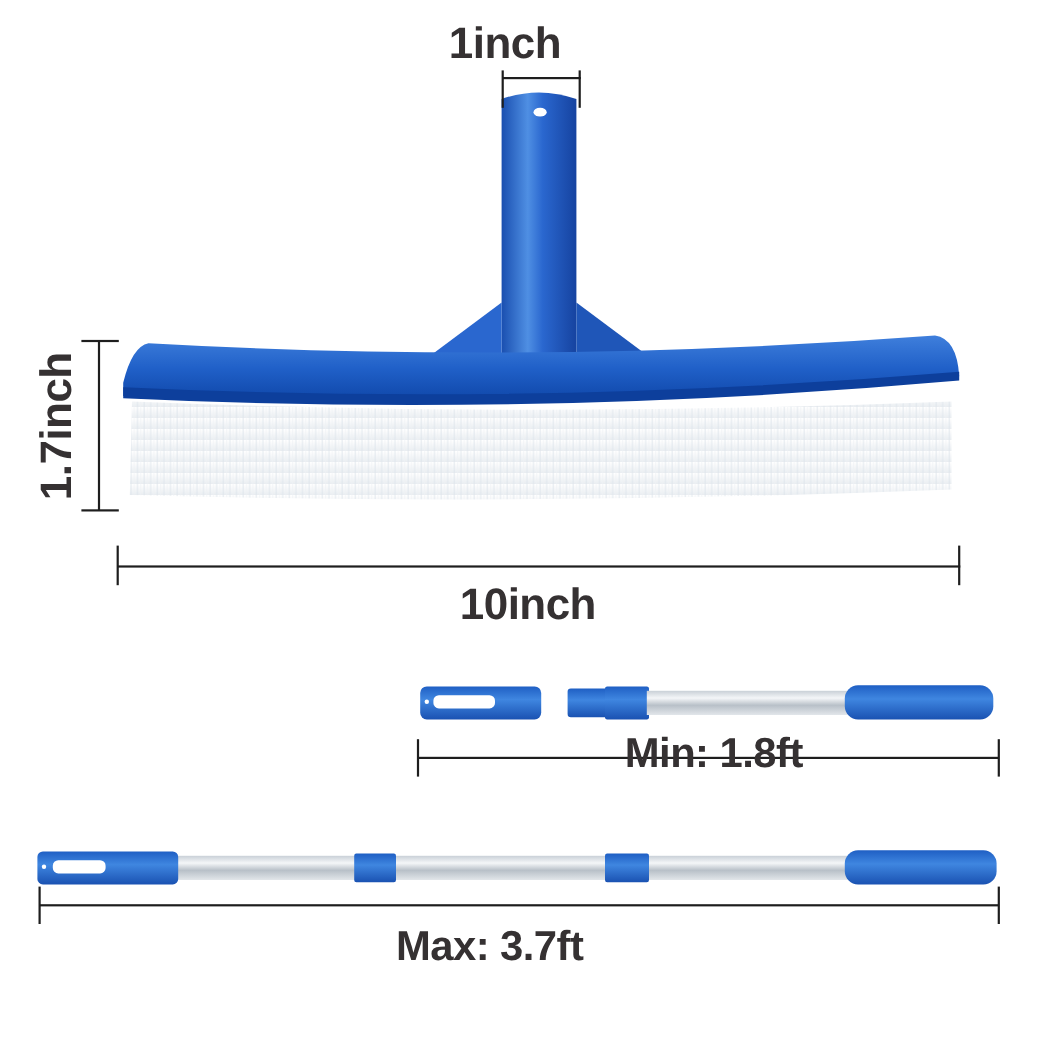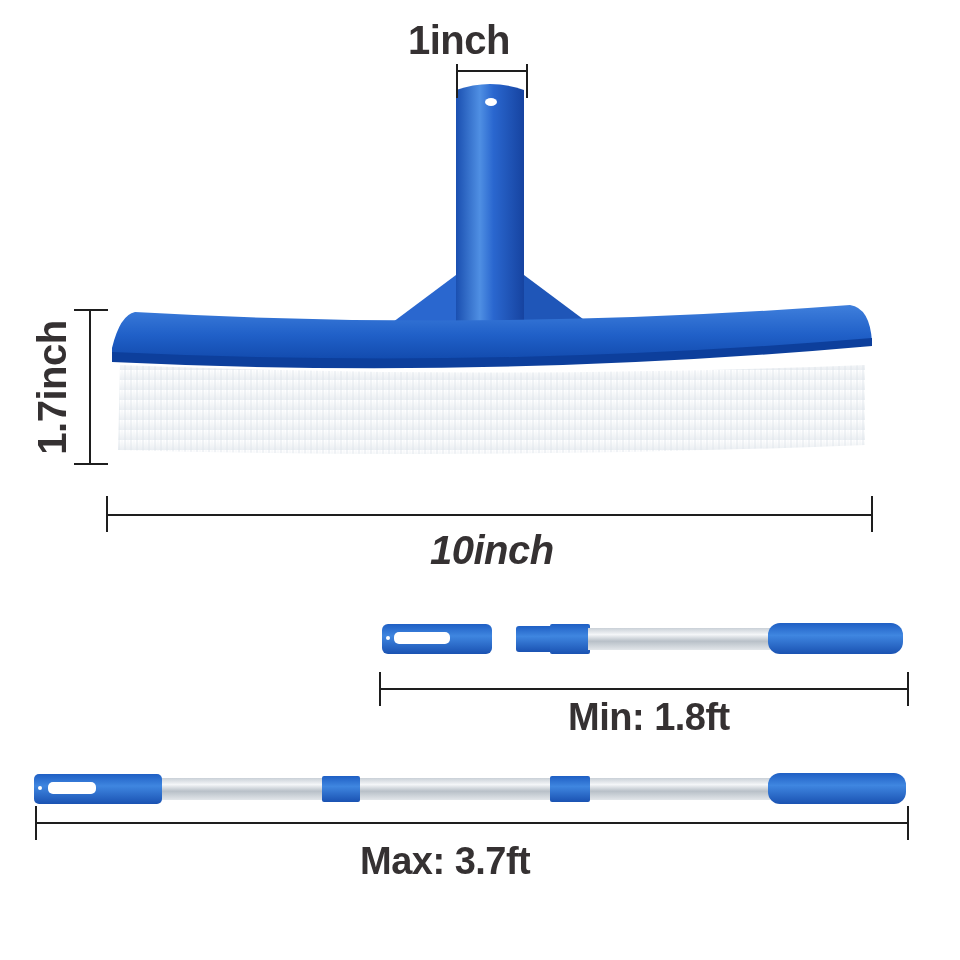--- a/index.html
+++ b/index.html
@@ -56,21 +56,21 @@
 <div class="abs dim-line" style="left:526px; top:64px; width:2px; height:34px;"></div>
 
 <div class="abs label" style="left:-28px; top:365px; transform:rotate(-90deg); transform-origin:center; width:160px; text-align:center;">1.7inch</div>
 <div class="abs dim-line" style="left:89px; top:310px; width:2px; height:154px;"></div>
 <div class="abs dim-line" style="left:74px; top:309px; width:34px; height:2px;"></div>
 <div class="abs dim-line" style="left:74px; top:463px; width:34px; height:2px;"></div>
 
 <div class="abs dim-line" style="left:107px; top:514px; width:766px; height:2px;"></div>
 <div class="abs dim-line" style="left:106px; top:496px; width:2px; height:36px;"></div>
 <div class="abs dim-line" style="left:871px; top:496px; width:2px; height:36px;"></div>
-<div class="abs label" style="left:430px; top:528px;font-style:italic;">10inch</div>
+<div class="abs label" style="left:418px; top:528px;">10inch</div>
 
 <div class="abs" style="left:378px; top:620px; width:530px; height:38px;">
   <svg width="530" height="38" viewBox="0 0 530 38">
     <defs>
       <linearGradient id="alu" x1="0" x2="0" y1="0" y2="1">
         <stop offset="0" stop-color="#c9d0d7"></stop>
         <stop offset="0.3" stop-color="#f4f6f8"></stop>
         <stop offset="0.6" stop-color="#b8c0c8"></stop>
         <stop offset="1" stop-color="#e2e6ea"></stop>
       </linearGradient>
@@ -85,21 +85,21 @@
     <circle cx="10" cy="18" r="2" fill="#ffffff"></circle>
     <rect x="138" y="6" width="40" height="26" rx="3" fill="url(#bl)"></rect>
     <rect x="172" y="4" width="40" height="30" rx="2" fill="url(#bl)"></rect>
     <rect x="210" y="8" width="182" height="22" fill="url(#alu)"></rect>
     <rect x="390" y="3" width="135" height="31" rx="12" fill="url(#bl)"></rect>
   </svg>
 </div>
 <div class="abs dim-line" style="left:380px; top:688px; width:528px; height:2px;"></div>
 <div class="abs dim-line" style="left:379px; top:672px; width:2px; height:34px;"></div>
 <div class="abs dim-line" style="left:907px; top:672px; width:2px; height:34px;"></div>
-<div class="abs label" style="left:568px; top:664px; font-weight:bold; font-size:38px;margin-top:32px;">Min: 1.8ft</div>
+<div class="abs label" style="left:568px; top:664px; font-weight:bold; font-size:38px;">Min: 1.8ft</div>
 
 <div class="abs" style="left:30px; top:770px; width:880px; height:38px;">
   <svg width="880" height="38" viewBox="0 0 880 38">
     <defs>
       <linearGradient id="alu2" x1="0" x2="0" y1="0" y2="1">
         <stop offset="0" stop-color="#c9d0d7"></stop>
         <stop offset="0.3" stop-color="#f4f6f8"></stop>
         <stop offset="0.6" stop-color="#b8c0c8"></stop>
         <stop offset="1" stop-color="#e2e6ea"></stop>
       </linearGradient>

